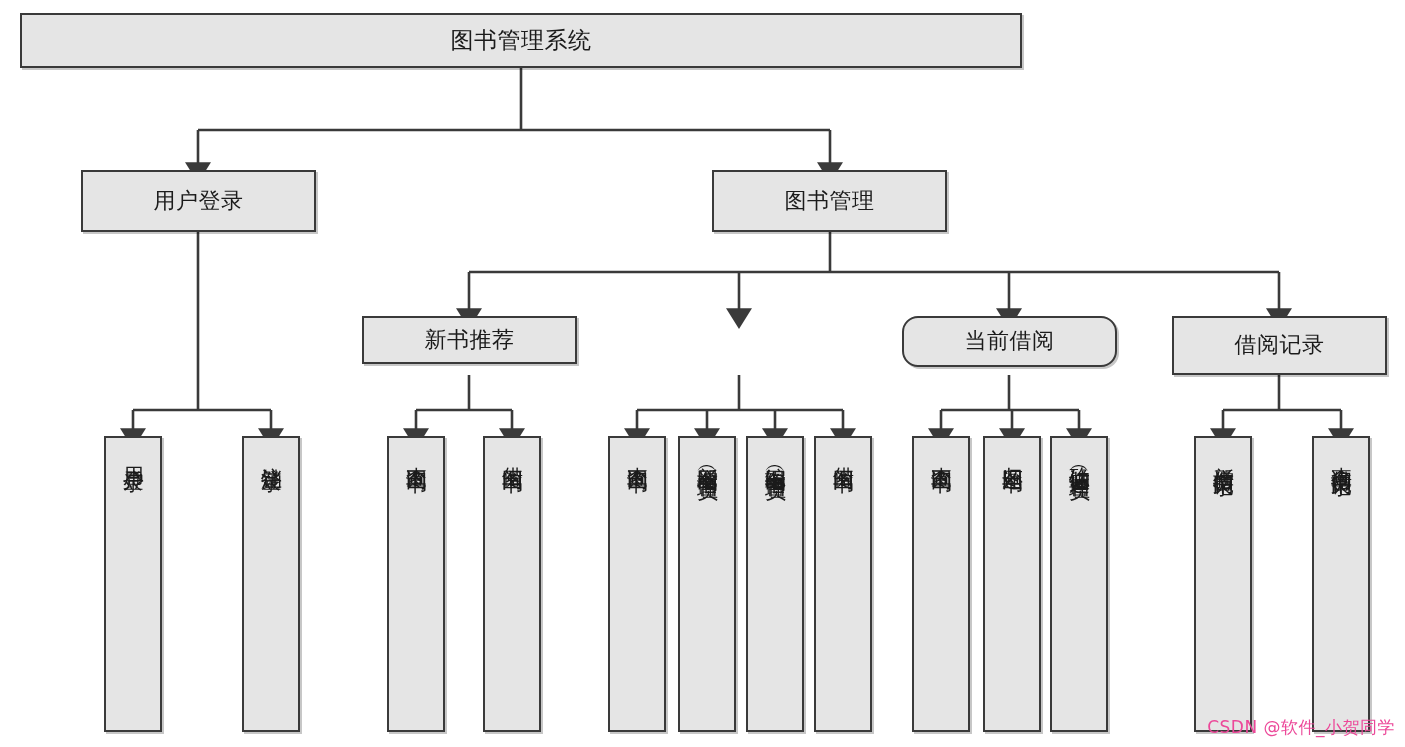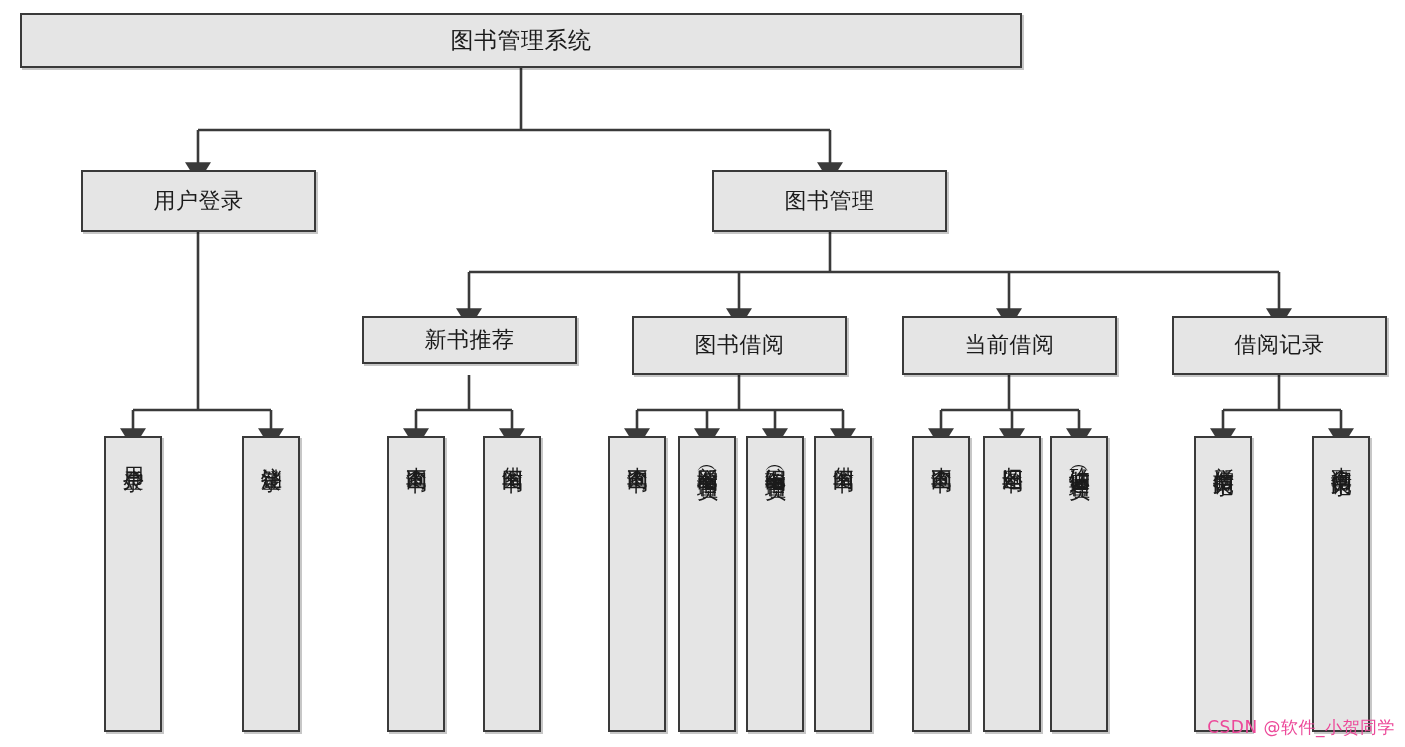--- a/index.html
+++ b/index.html
@@ -135,24 +135,21 @@
   <div class="node horizontal" style="left:81px; top:170px; width:235px; height:62px;">
     <span class="label">用户登录</span>
   </div>
   <div class="node horizontal" style="left:712px; top:170px; width:235px; height:62px;">
     <span class="label">图书管理</span>
   </div>
 
   <div class="node horizontal" style="left:362px; top:316px; width:215px; height:48px;">
     <span class="label">新书推荐</span>
   </div>
-  <div class="node horizontal" style="left:632px; top:316px; width:215px; height:59px;">
-    <span class="label">图书借阅</span>
-  </div>
-  <div class="node horizontal" style="left:902px; top:316px; width:215px; height:59px;">
+  <div class="node horizontal" style="left:902px; top:316px; width:215px; height:51px;border-radius:16px;">
     <span class="label">当前借阅</span>
   </div>
   <div class="node horizontal" style="left:1172px; top:316px; width:215px; height:59px;">
     <span class="label">借阅记录</span>
   </div>
 
   <div class="node vertical" style="left:104px; top:436px; width:58px; height:296px;">
     <span class="label">用户登录</span>
   </div>
   <div class="node vertical" style="left:242px; top:436px; width:58px; height:296px;">

